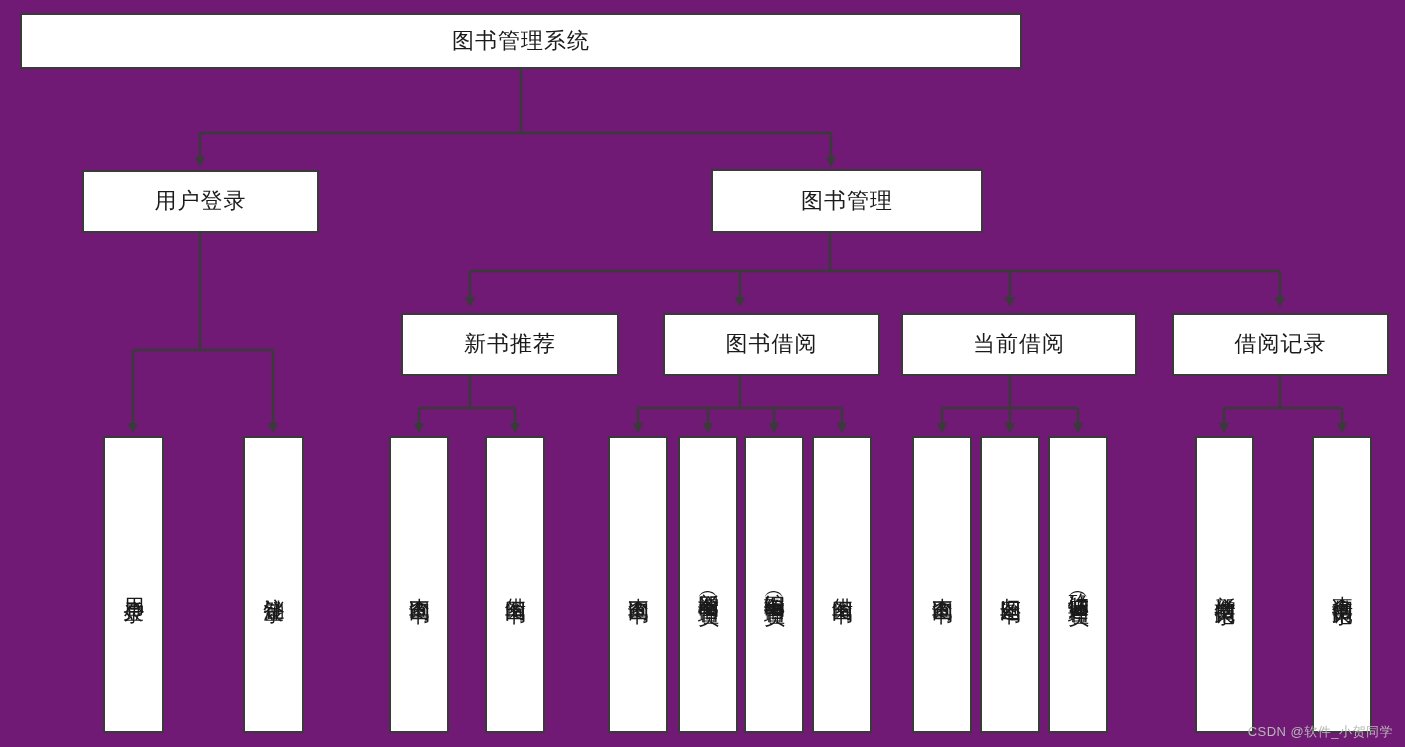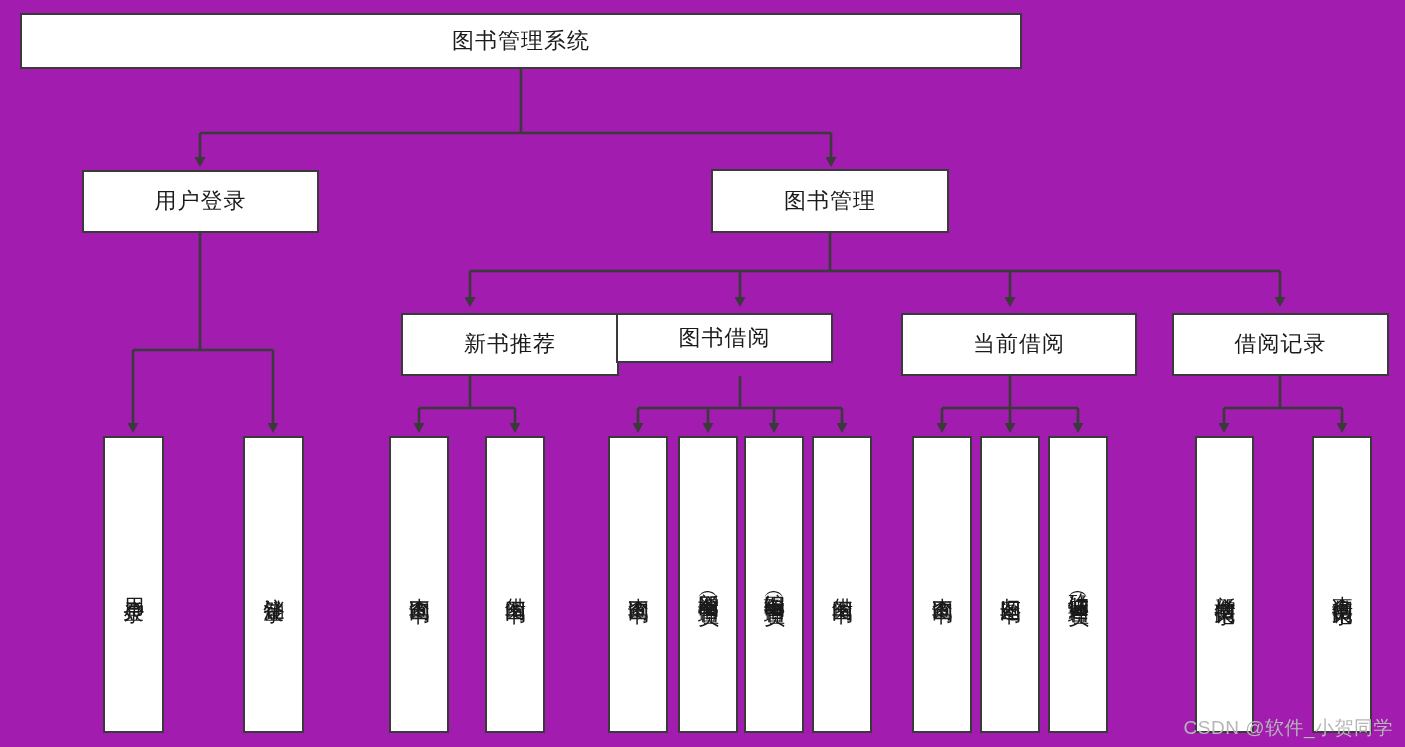--- a/index.html
+++ b/index.html
@@ -7,21 +7,21 @@
     padding: 0;
     background: #ffffff;
   }
   body {
     font-family: "Liberation Sans", "DejaVu Sans", sans-serif;
   }
   #canvas {
     position: relative;
     width: 1405px;
     height: 747px;
-    background: #a21caf;
+    background: #701a75;
     overflow: hidden;
   }
   #edges {
     position: absolute;
     left: 0;
     top: 0;
     width: 1405px;
     height: 747px;
   }
   .node {
@@ -52,21 +52,21 @@
     padding-top: 6px;
     padding-bottom: 6px;
   }
   .node.vert > span {
     display: block;
   }
   .watermark {
     position: absolute;
     right: 12px;
     bottom: 6px;
-    font-size: 19px;
+    font-size: 13px;
     color: #b6b6b6;
     letter-spacing: 0.5px;
     z-index: 5;
     white-space: nowrap;
   }
 </style>
 </head>
 <body>
 
 <div id="canvas">
@@ -127,28 +127,28 @@
     </g>
   </svg>
 
   <div class="node horiz" style="left:20px; top:13px; width:1002px; height:56px;">
     <span>图书管理系统</span>
   </div>
 
   <div class="node horiz" style="left:82px; top:170px; width:237px; height:63px;">
     <span>用户登录</span>
   </div>
-  <div class="node horiz" style="left:711px; top:169px; width:238px; height:64px;">
+  <div class="node horiz" style="left:711px; top:169px; width:272px; height:64px;">
     <span>图书管理</span>
   </div>
 
   <div class="node horiz" style="left:361px; top:313px; width:218px; height:63px;margin-left:40px;">
     <span>新书推荐</span>
   </div>
-  <div class="node horiz" style="left:616px; top:313px; width:217px; height:50px;">
+  <div class="node horiz" style="left:663px; top:313px; width:217px; height:63px;">
     <span>图书借阅</span>
   </div>
   <div class="node horiz" style="left:901px; top:313px; width:236px; height:63px;">
     <span>当前借阅</span>
   </div>
   <div class="node horiz" style="left:1172px; top:313px; width:217px; height:63px;text-align:center;">
     <span>借阅记录</span>
   </div>
 
   <div class="node vert" style="left:103px; top:436px; width:61px; height:297px;">

